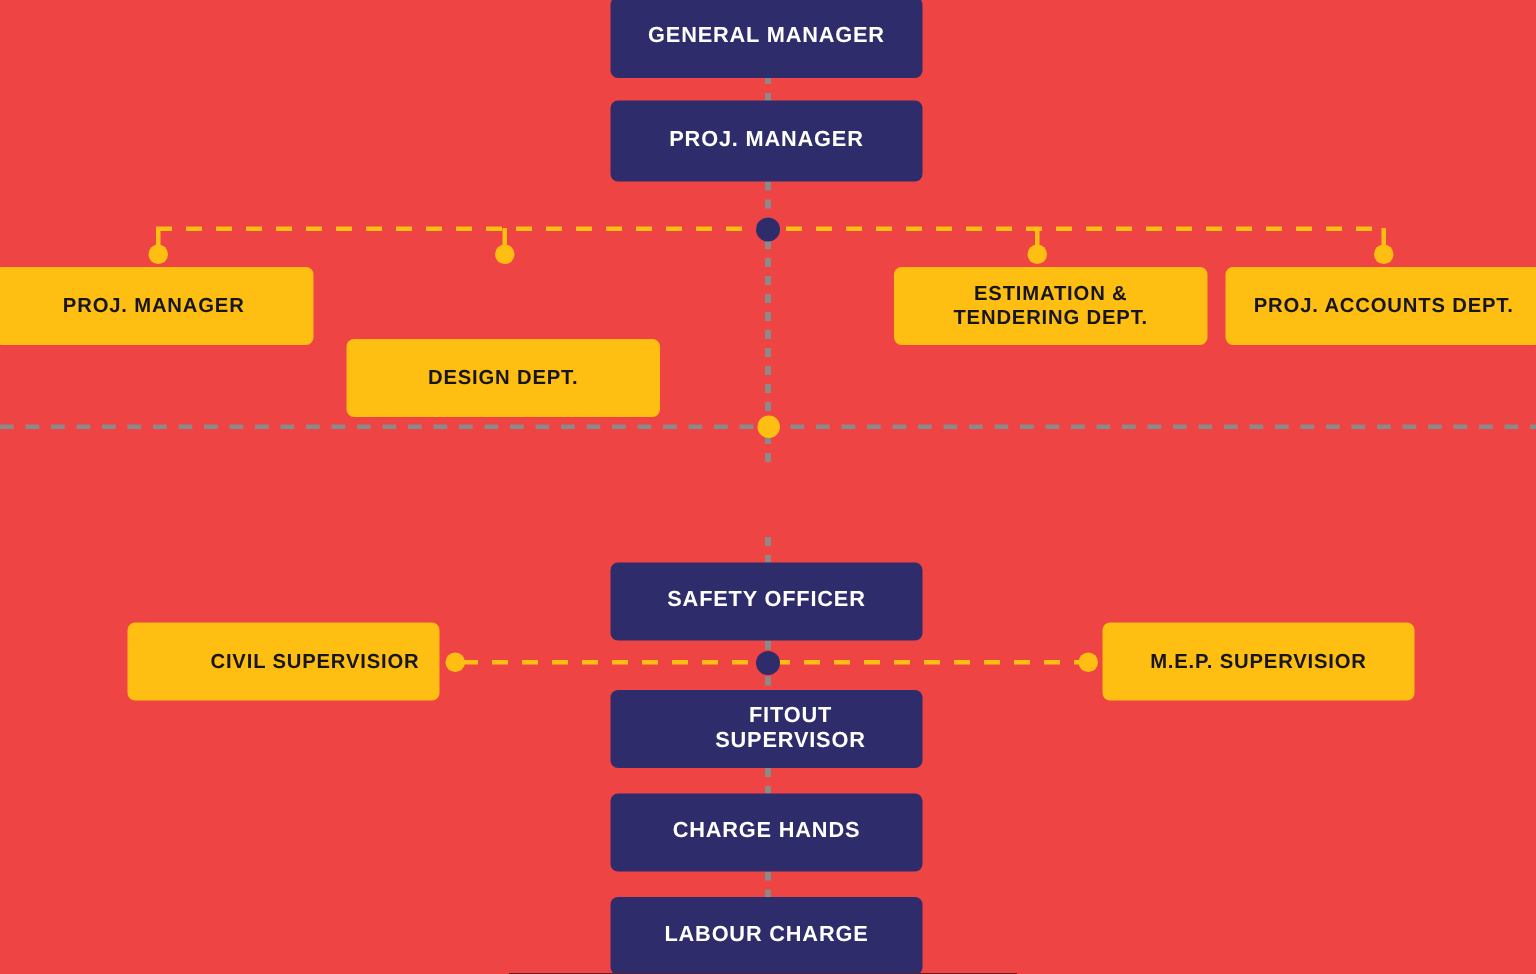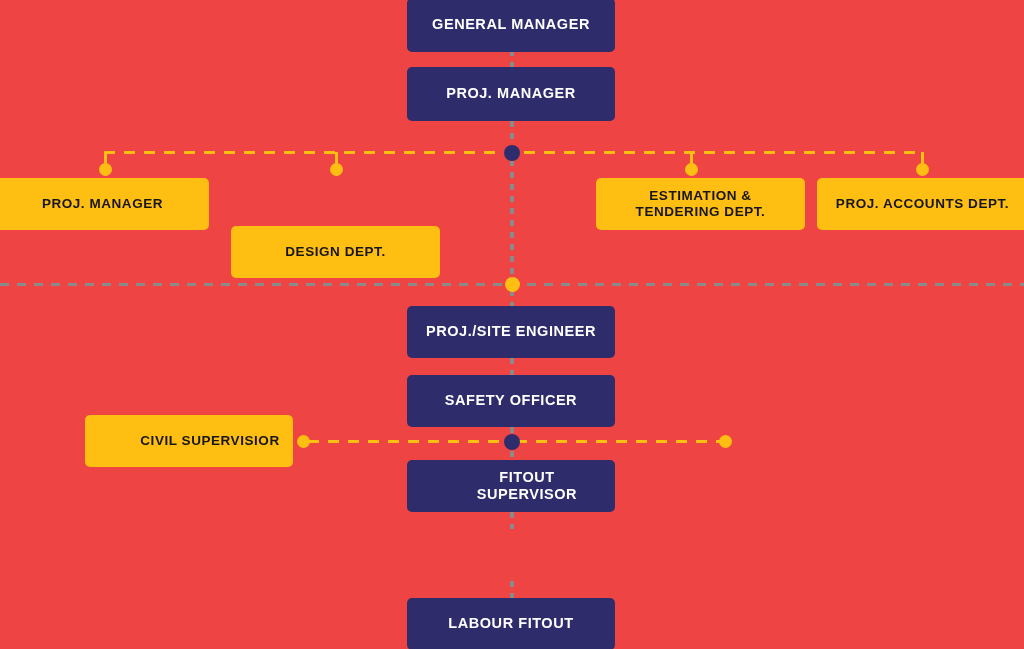--- a/index.html
+++ b/index.html
@@ -145,23 +145,20 @@
   </div>
 
   <div class="conn v-dash-grey" style="left:510px; top:160px; height:124px;"></div>
 
   <div class="conn h-dash-grey" style="left:0px; top:283px; width:1024px;"></div>
 
   <div class="dot gold" style="left:505px; top:277px; width:15px; height:15px;"></div>
 
   <div class="conn v-dash-grey" style="left:510px; top:290px; height:18px;"></div>
 
-  <div class="node navy" style="left:407px; top:306px; width:208px; height:52px;">
-    <span class="node-label">PROJ./SITE ENGINEER</span>
-  </div>
 
   <div class="conn v-dash-grey" style="left:510px; top:358px; height:17px;"></div>
 
   <div class="node navy" style="left:407px; top:375px; width:208px; height:52px;">
     <span class="node-label">SAFETY OFFICER</span>
   </div>
 
   <div class="conn v-dash-grey" style="left:510px; top:427px; height:33px;"></div>
 
   <div class="conn h-dash-gold" style="left:308px; top:440px; width:200px;"></div>
@@ -169,27 +166,33 @@
 
   <div class="dot navy" style="left:504px; top:434px; width:16px; height:16px;"></div>
 
   <div class="dot gold" style="left:297px; top:435px; width:13px; height:13px;"></div>
   <div class="dot gold" style="left:719px; top:435px; width:13px; height:13px;"></div>
 
   <div class="node gold" style="left:85px; top:415px; width:208px; height:52px;padding-left:42px;">
     <span class="node-label">CIVIL SUPERVISIOR</span>
   </div>
 
+  <div class="node gold" style="left:735px; top:415px; width:208px; height:52px;">
+    <span class="node-label">M.E.P. SUPERVISIOR</span>
+  </div>
 
   <div class="node navy" style="left:407px; top:460px; width:208px; height:52px;padding-left:32px;">
     <span class="node-label">FITOUT SUPERVISOR</span>
   </div>
 
   <div class="conn v-dash-grey" style="left:510px; top:512px; height:17px;"></div>
 
+  <div class="node navy" style="left:407px; top:529px; width:208px; height:52px;">
+    <span class="node-label">CHARGE HANDS</span>
+  </div>
 
   <div class="conn v-dash-grey" style="left:510px; top:581px; height:17px;"></div>
 
   <div class="node navy" style="left:407px; top:598px; width:208px; height:52px;">
-    <span class="node-label">LABOUR FITOUT</span>
+    <span class="node-label">LABOUR CHARGE</span>
   </div>
 
 </div>
 
 </body></html>

